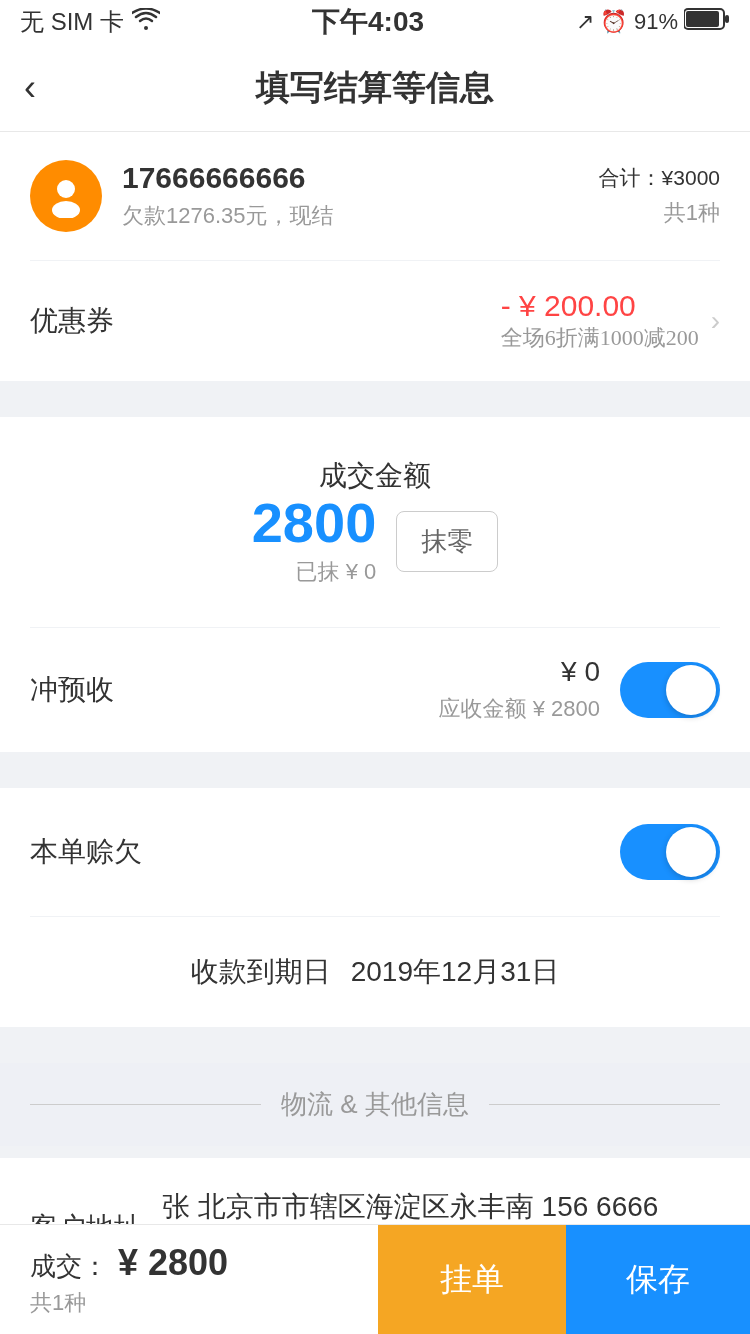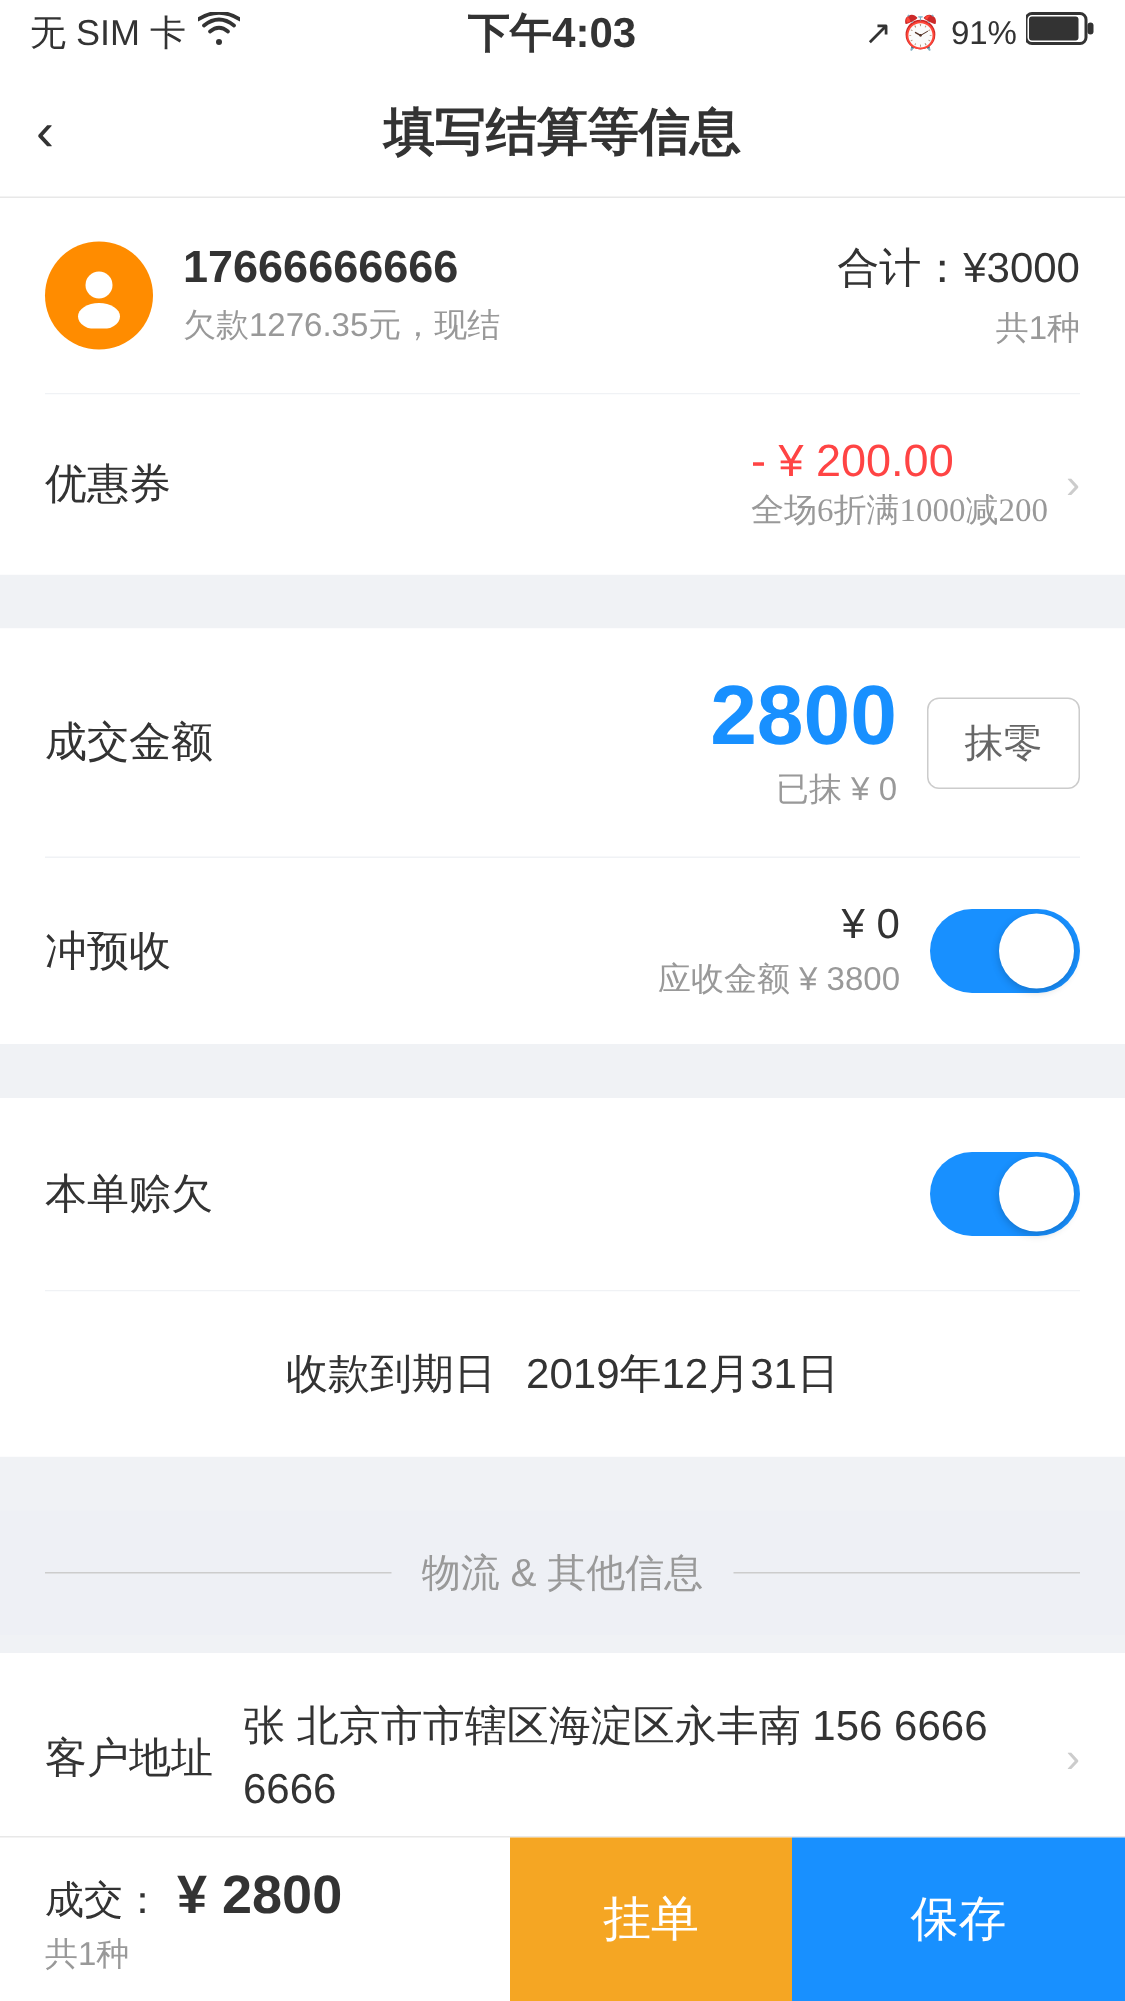--- a/index.html
+++ b/index.html
@@ -78,21 +78,21 @@
       background: #ff8c00;
       display: flex;
       align-items: center;
       justify-content: center;
       flex-shrink: 0;
     }
     .customer-info {}
     .customer-phone { font-size: 30px; font-weight: 600; color: #333; }
     .customer-sub { font-size: 22px; color: #999; margin-top: 6px; }
     .customer-right { text-align: right; }
-    .total-amount { font-size: 28px; color: #333; }
+    .total-amount { font-size: 21px; color: #333; }
     .total-count { font-size: 22px; color: #999; margin-top: 6px; }
 
     
     .divider {
       height: 1px;
       background: #f0f2f5;
       margin: 0 30px;
     }
 
     
@@ -113,22 +113,23 @@
     .section-gap {
       height: 20px;
       background: #f0f2f5;
     }
 
     
     .amount-row {
       display: flex;
       align-items: center;
       justify-content: space-between;
-      padding: 30px 30px;
-      background: #fff;
+      padding: 40px 30px;
+      background: #fff;
+      flex-direction: column;
     }
     .amount-label { font-size: 28px; color: #333; }
     .amount-right { display: flex; align-items: center; gap: 20px; }
     .amount-value { font-size: 56px; font-weight: 600; color: #1890ff; line-height: 1; }
     .amount-sub { font-size: 22px; color: #999; text-align: right; margin-top: 6px; }
     .round-btn {
       border: 1px solid #ccc;
       border-radius: 8px;
       padding: 12px 24px;
       font-size: 26px;
@@ -269,21 +270,21 @@
       background: #f5a623;
       display: flex;
       align-items: center;
       justify-content: center;
       font-size: 32px;
       color: #fff;
       font-weight: 500;
       cursor: pointer;
     }
     .btn-save {
-      width: 222px;
+      width: 184px;
       background: #1890ff;
       display: flex;
       align-items: center;
       justify-content: center;
       font-size: 32px;
       color: #fff;
       font-weight: 500;
       cursor: pointer;
     }
   </style>
@@ -372,21 +373,21 @@
     </div>
   </div>
 
   <div class="divider"></div>
 
   <div class="prepay-row">
     <div class="prepay-label">冲预收</div>
     <div class="prepay-right">
       <div class="prepay-info">
         <div class="prepay-value">¥ 0</div>
-        <div class="prepay-sub">应收金额 ¥ 3800</div>
+        <div class="prepay-sub">应收金额 ¥ 2800</div>
       </div>
       <div class="toggle">
         <div class="toggle-thumb"></div>
       </div>
     </div>
   </div>
 </div>
 
 <div class="section-gap"></div>
 

